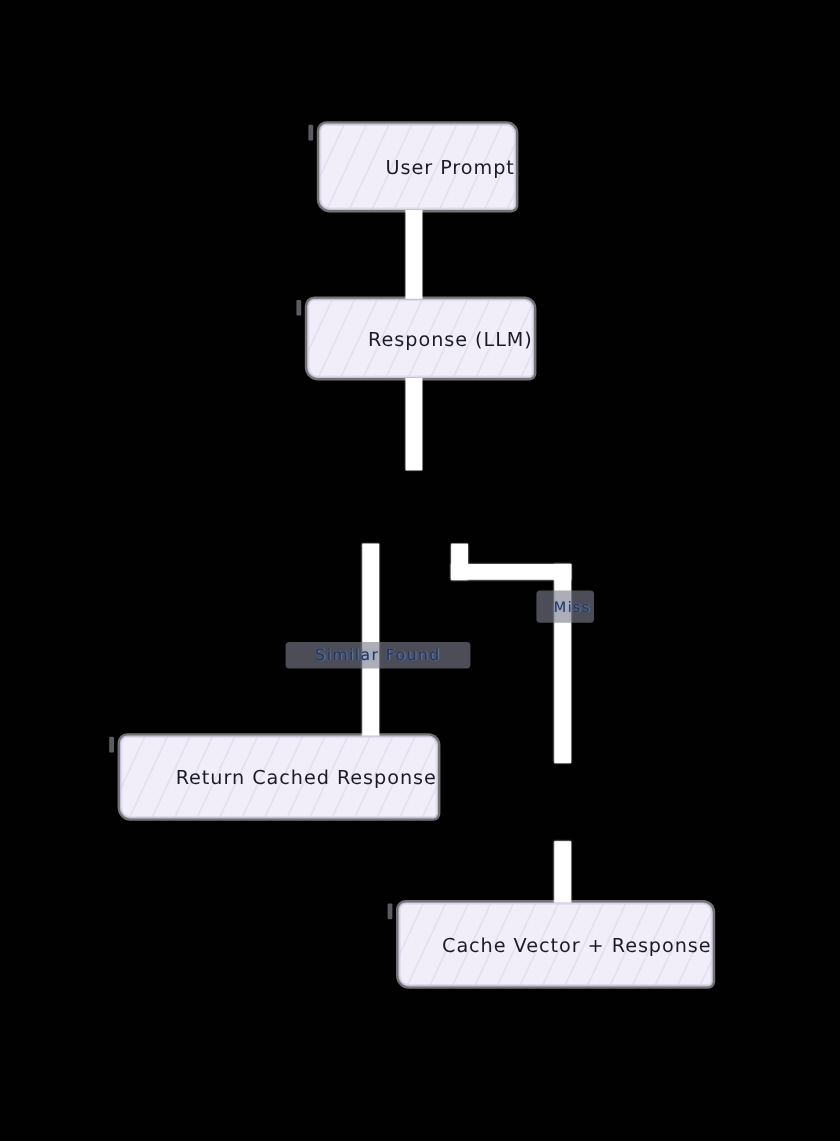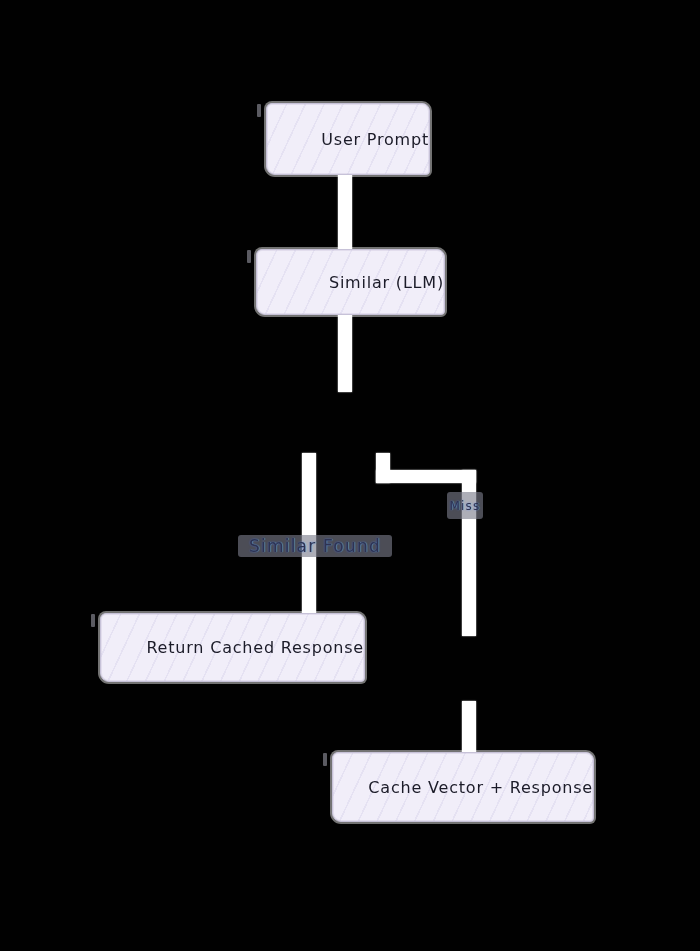--- a/index.html
+++ b/index.html
@@ -29,42 +29,42 @@
   
   .edge{
     position:absolute;background:#ffffff;
     box-shadow:0 0 1.5px rgba(255,255,255,0.9);
   }
   
   .edge-label{
     position:absolute;display:flex;align-items:center;justify-content:center;
     background:rgba(122,124,138,0.62);
     color:#2e3352;border-radius:3px;
-    font-size:17px;letter-spacing:1.2px;
+    font-size:13px;letter-spacing:1.2px;
     filter:blur(0.6px);
     text-shadow:0 0 2px rgba(70,110,255,0.55), 1px 0 1px rgba(120,230,230,0.35);
     white-space:nowrap;overflow:hidden;
   }
   #n-user   {left:266px;top:103px;width:162px;height:70px;}
   #n-embed  {left:256px;top:249px;width:187px;height:64px;}
   #n-qdrant {left:238px;top:390px;width:220px;height:65px;}
   #n-return {left:100px;top:613px;width:263px;height:67px;}
   #n-llm    {left:378px;top:635px;width:167px;height:67px;}
   #n-cache  {left:332px;top:752px;width:260px;height:68px;}
 
   #e1 {left:338px;top:171px;width:14px;height:80px;}
   #e2 {left:338px;top:311px;width:14px;height:81px;}
   #e3 {left:302px;top:453px;width:14px;height:183px;}
   #e4a{left:376px;top:453px;width:14px;height:30px;}
   #e4h{left:376px;top:470px;width:100px;height:13px;}
   #e4c{left:462px;top:470px;width:14px;height:166px;}
   #e5 {left:462px;top:701px;width:14px;height:77px;}
 
   #lbl-hit {left:238px;top:535px;width:154px;height:22px;}
-  #lbl-miss{left:447px;top:492px;width:36px;height:27px;font-size:12px;}
+  #lbl-miss{left:447px;top:492px;width:36px;height:27px;font-size:12px;padding-left:12px;}
 </style>
 </head>
 <body>
 
 <div class="stage">
 
   <div class="edge" id="e1"></div>
   <div class="edge" id="e2"></div>
   <div class="edge" id="e3"></div>
   <div class="edge" id="e4a"></div>
@@ -73,21 +73,21 @@
   <div class="edge" id="e5"></div>
 
   <div class="edge-label" id="lbl-hit">Similar Found</div>
   <div class="edge-label" id="lbl-miss">Miss</div>
 
   <div class="node" id="n-user">
     <span class="node-label">User Prompt</span>
   </div>
 
   <div class="node" id="n-embed">
-    <span class="node-label">Similar (LLM)</span>
+    <span class="node-label">Response (LLM)</span>
   </div>
 
 
   <div class="node" id="n-return">
     <span class="node-label">Return Cached Response</span>
   </div>
 
 
   <div class="node" id="n-cache">
     <span class="node-label">Cache Vector + Response</span>

